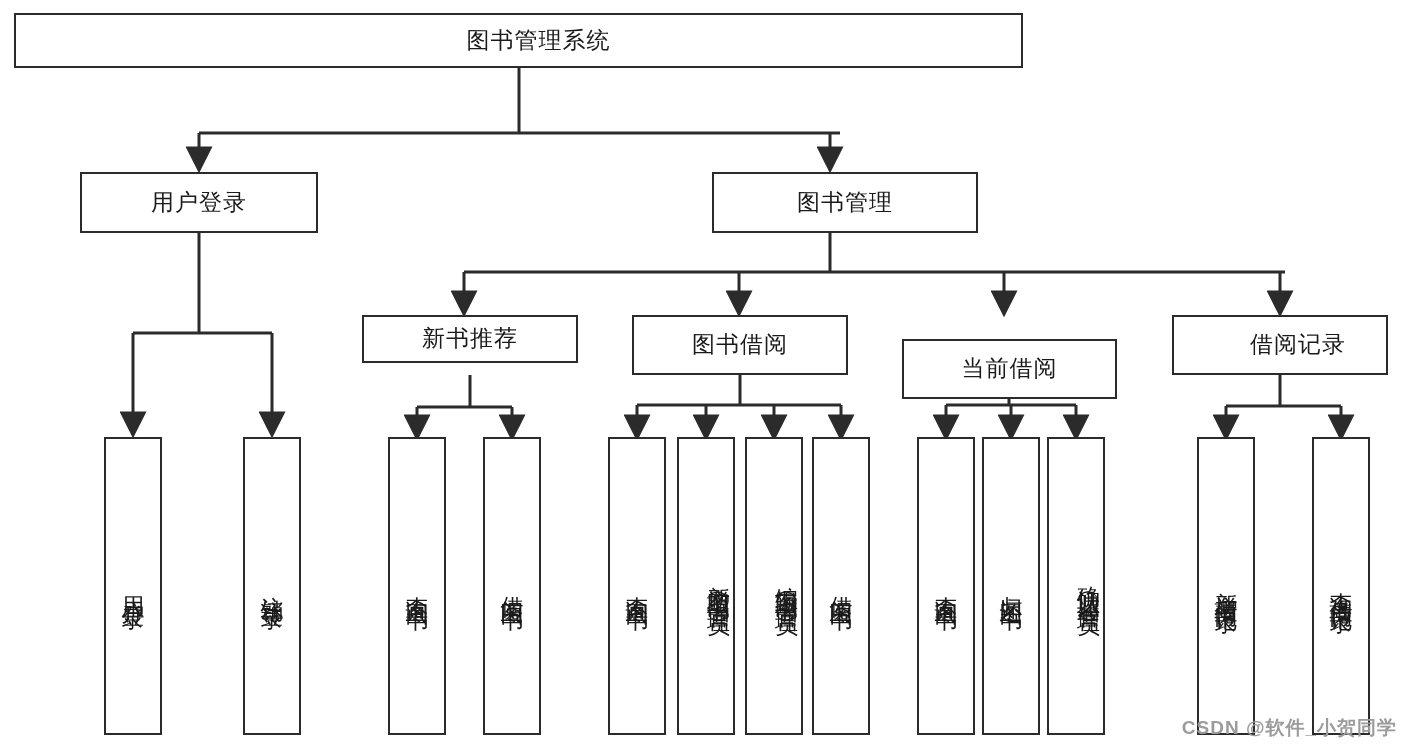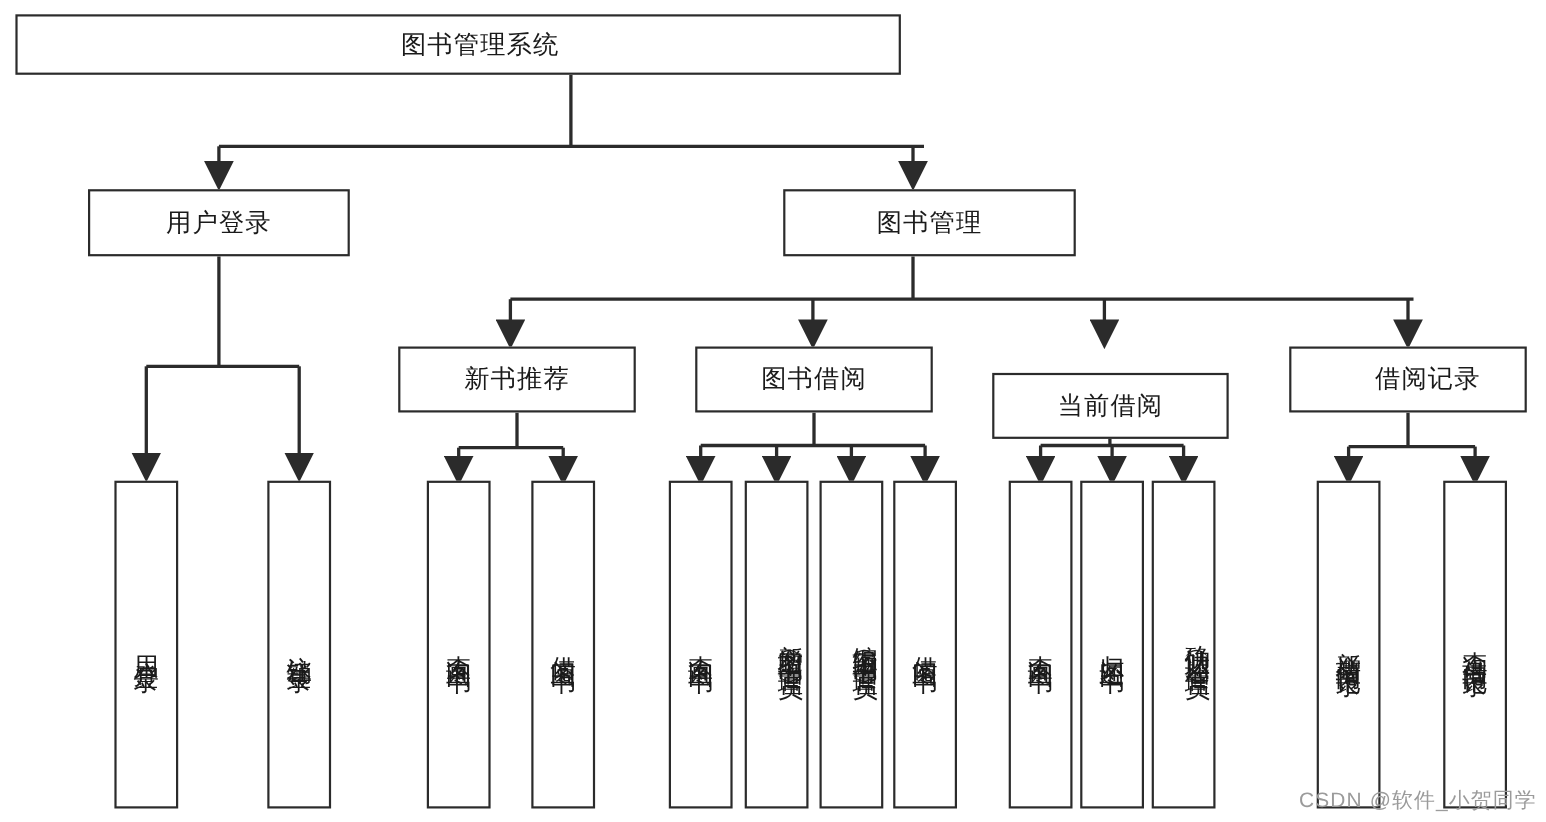--- a/index.html
+++ b/index.html
@@ -54,20 +54,21 @@
   }
   .watermark{
     position:absolute;
     right:8px;
     bottom:6px;
     font-size:19px;
     color:#9b9b9b;
     letter-spacing:1px;
     white-space:nowrap;
     font-family:"Liberation Sans","DejaVu Sans",sans-serif;
+    font-weight:bold;
   }
 </style>
 </head>
 <body>
 
 <div id="canvas">
 
   <svg id="wires" viewBox="0 0 1405 747" xmlns="http://www.w3.org/2000/svg">
     <defs>
       <marker id="arrow" markerWidth="9" markerHeight="9" refX="1.2" refY="4.5" orient="auto" markerUnits="strokeWidth">
@@ -111,26 +112,26 @@
       <path d="M1011,405 L1011,418" marker-end="url(#arrow)"></path>
       <path d="M1076,405 L1076,418" marker-end="url(#arrow)"></path>
 
       <path d="M1280,375 L1280,406"></path>
       <path d="M1226,406 L1341,406"></path>
       <path d="M1226,406 L1226,418" marker-end="url(#arrow)"></path>
       <path d="M1341,406 L1341,418" marker-end="url(#arrow)"></path>
     </g>
   </svg>
 
-  <div class="node horiz" id="node-root" style="left: 14px; top: 13px; width: 805px; height: 55px; padding-left: 40px;">图书管理系统</div>
+  <div class="node horiz" id="node-root" style="left: 14px; top: 13px; width: 1009px; height: 55px; padding-left: 40px;">图书管理系统</div>
 
   <div class="node horiz" id="node-l1-0" style="left: 80px; top: 172px; width: 238px; height: 61px;">用户登录</div>
   <div class="node horiz" id="node-l1-1" style="left: 712px; top: 172px; width: 266px; height: 61px;">图书管理</div>
 
-  <div class="node horiz" id="node-l2-0" style="left: 362px; top: 315px; width: 216px; height: 60px;">新书推荐</div>
+  <div class="node horiz" id="node-l2-0" style="left: 362px; top: 315px; width: 216px; height: 48px;">新书推荐</div>
   <div class="node horiz" id="node-l2-1" style="left: 632px; top: 315px; width: 216px; height: 60px; text-align: center;">图书借阅</div>
   <div class="node horiz" id="node-l2-2" style="left: 902px; top: 315px; width: 215px; height: 60px; margin-top: 24px;">当前借阅</div>
   <div class="node horiz" id="node-l2-3" style="left: 1172px; top: 315px; width: 216px; height: 60px; padding-left: 36px;">借阅记录</div>
 
   <div class="node vert mid" id="node-leaf-0" style="left: 104px; top: 437px; width: 58px; height: 298px;">用户登录</div>
   <div class="node vert mid" id="node-leaf-1" style="left: 243px; top: 437px; width: 58px; height: 298px;">注销登录</div>
   <div class="node vert mid" id="node-leaf-2" style="left: 388px; top: 437px; width: 58px; height: 298px;">查询图书</div>
   <div class="node vert mid" id="node-leaf-3" style="left: 483px; top: 437px; width: 58px; height: 298px;">借阅图书</div>
   <div class="node vert mid" id="node-leaf-4" style="left: 608px; top: 437px; width: 58px; height: 298px;">查询图书</div>
   <div class="node vert" id="node-leaf-5" style="left: 677px; top: 437px; width: 58px; height: 298px;">新增图书（管理员）</div>

